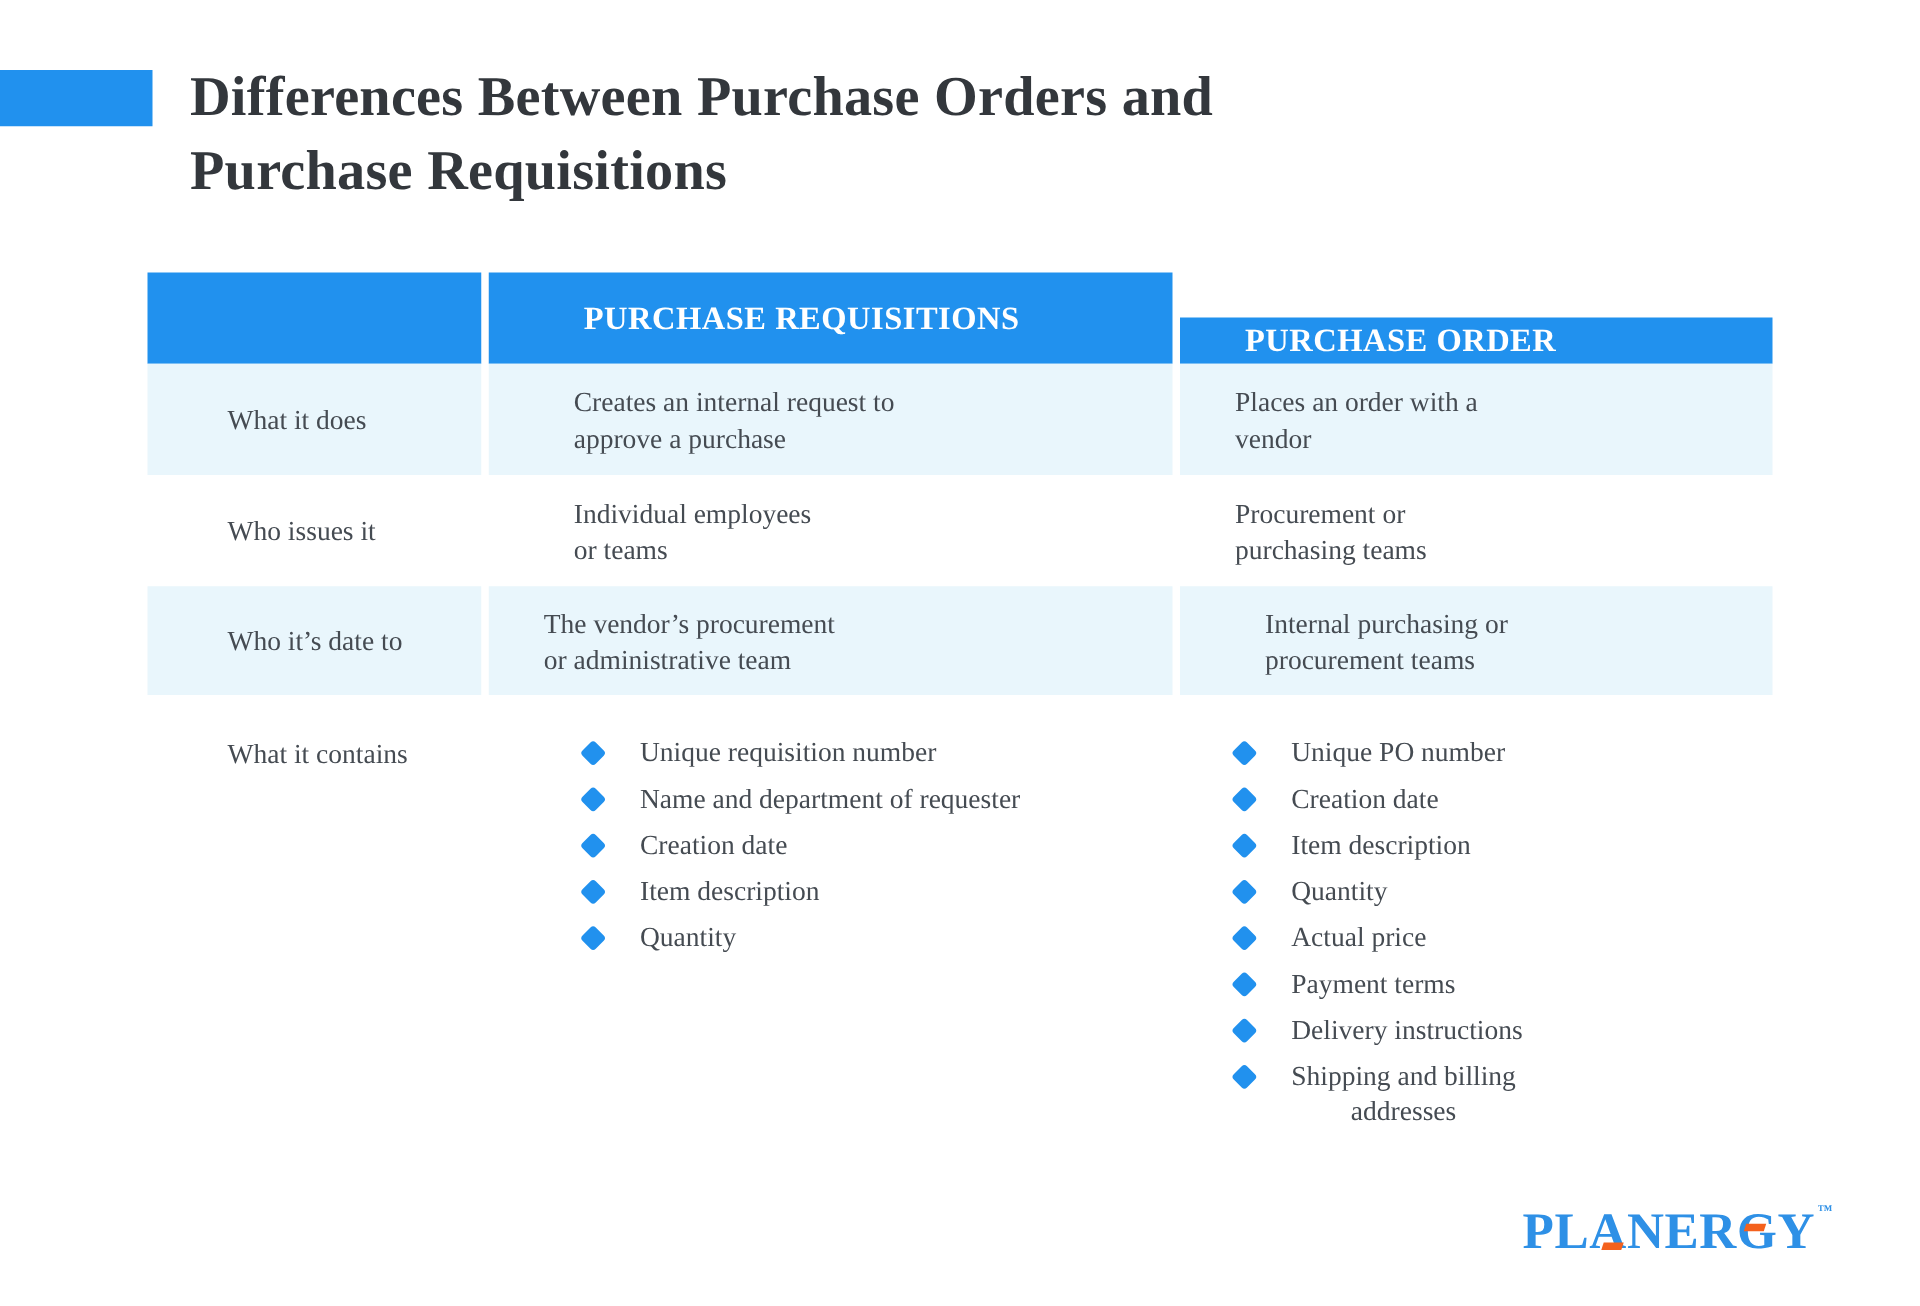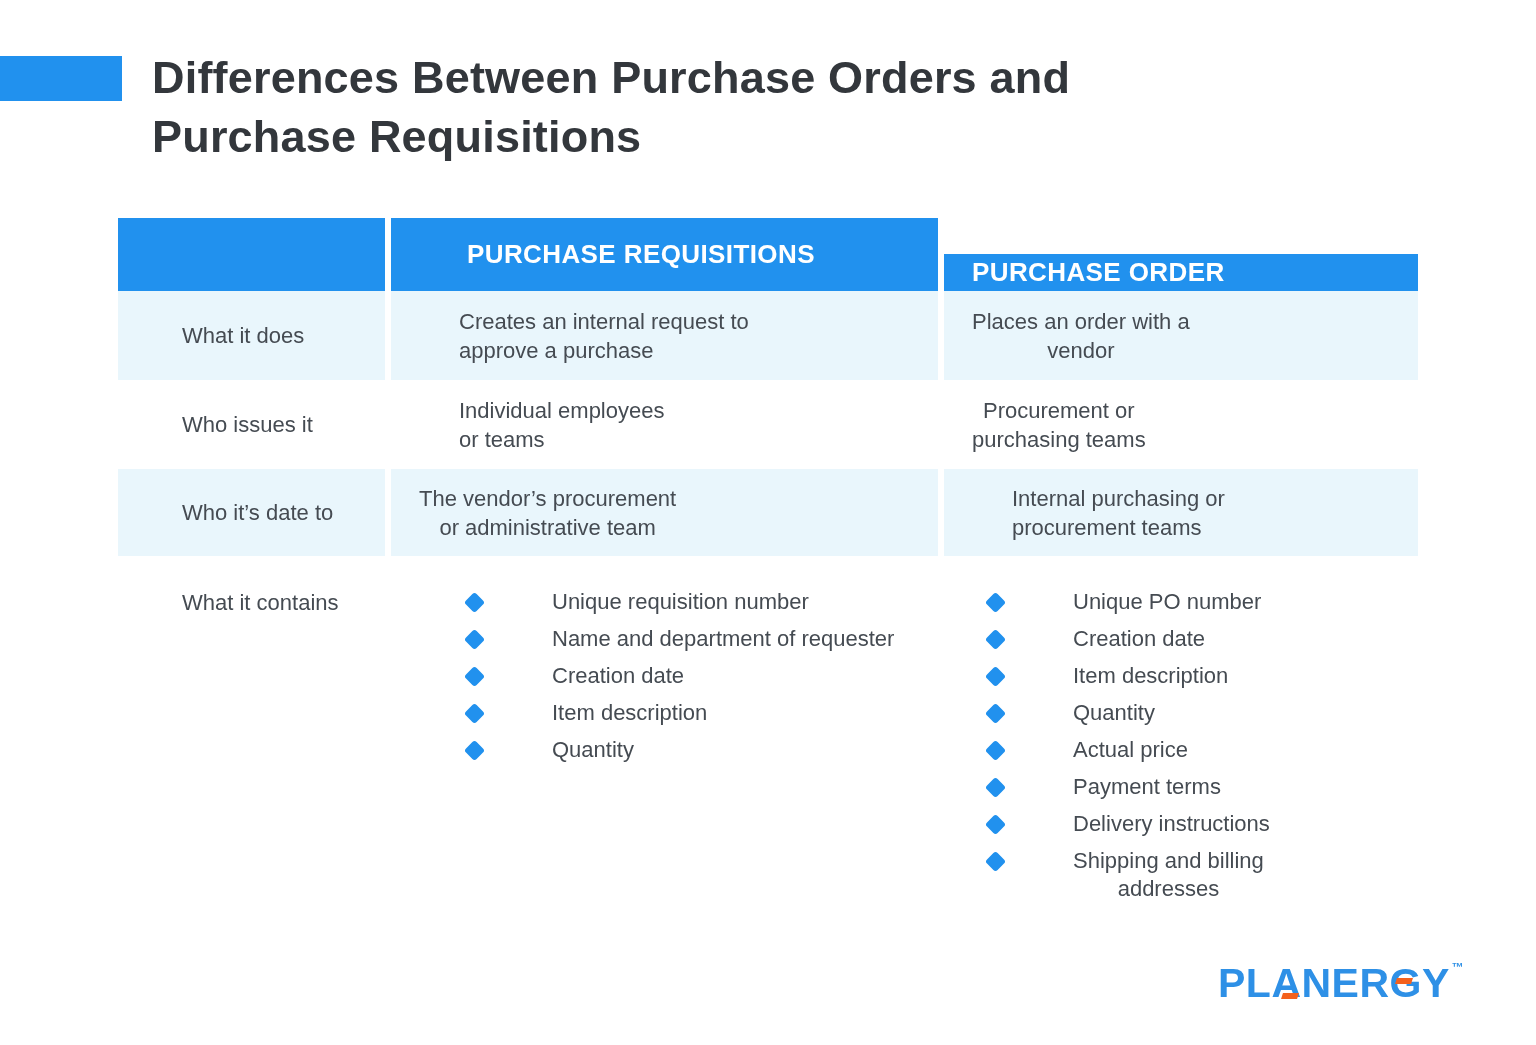--- a/index.html
+++ b/index.html
@@ -6,21 +6,21 @@
   html, body {
     margin: 0; padding: 0;
     background: #ffffff;
     width: 1536px; height: 1045px;
     overflow: hidden;
   }
   .canvas {
     position: relative;
     width: 1536px; height: 1045px;
     background: #ffffff;
-    font-family: Liberation Sans, sans-serif;
+    font-family: Liberation Serif, serif;
   }
 
   
   .accent-bar {
     position: absolute;
     left: 0; top: 56px;
     width: 122px; height: 45px;
     background: #2191EE;
   }
   .page-title {
@@ -50,54 +50,53 @@
   .th {
     background: #2191EE;
     color: #ffffff;
     font-size: 26px;
     font-weight: 800;
     letter-spacing: 0.4px;
     display: flex;
     align-items: center;
   }
   .th.req { padding-left: 76px; }
-  .th.po  { padding-left: 28px; margin-top: 36px; }
+  .th.po  { padding-left: 52px; margin-top: 36px; }
 
   .td {
     font-size: 22px;
     line-height: 29px;
     color: #454B52;
     display: flex;
     align-items: center;
     white-space: pre-line;
   }
   .td.label { padding-left: 64px; }
   .td.req   { padding-left: 68px; }
-  .td.po    { padding-left: 28px; text-align: center; }
+  .td.po    { padding-left: 44px; }
   .row-light { background: #E9F6FC; }
 
   .td.top-label {
     align-items: flex-start;
     padding-top: 32px;
   }
   .bullet-list {
     list-style: none;
     margin: 0;
     padding: 32px 0 30px 0;
   }
   .cell-list.req-list { padding-left: 76px; }
   .cell-list.po-list  { padding-left: 44px; text-align: center; }
   .bullet-list li {
     display: flex;
     align-items: flex-start;
     margin-bottom: 9px;
     font-size: 22px;
     line-height: 28px;
     color: #454B52;
-    gap: 40px;
   }
   .diamond {
     flex: 0 0 15px;
     width: 15px; height: 15px;
     margin-top: 7px;
     border-radius: 3px;
     background: #2191EE;
     transform: rotate(45deg);
   }
   .li-text {

